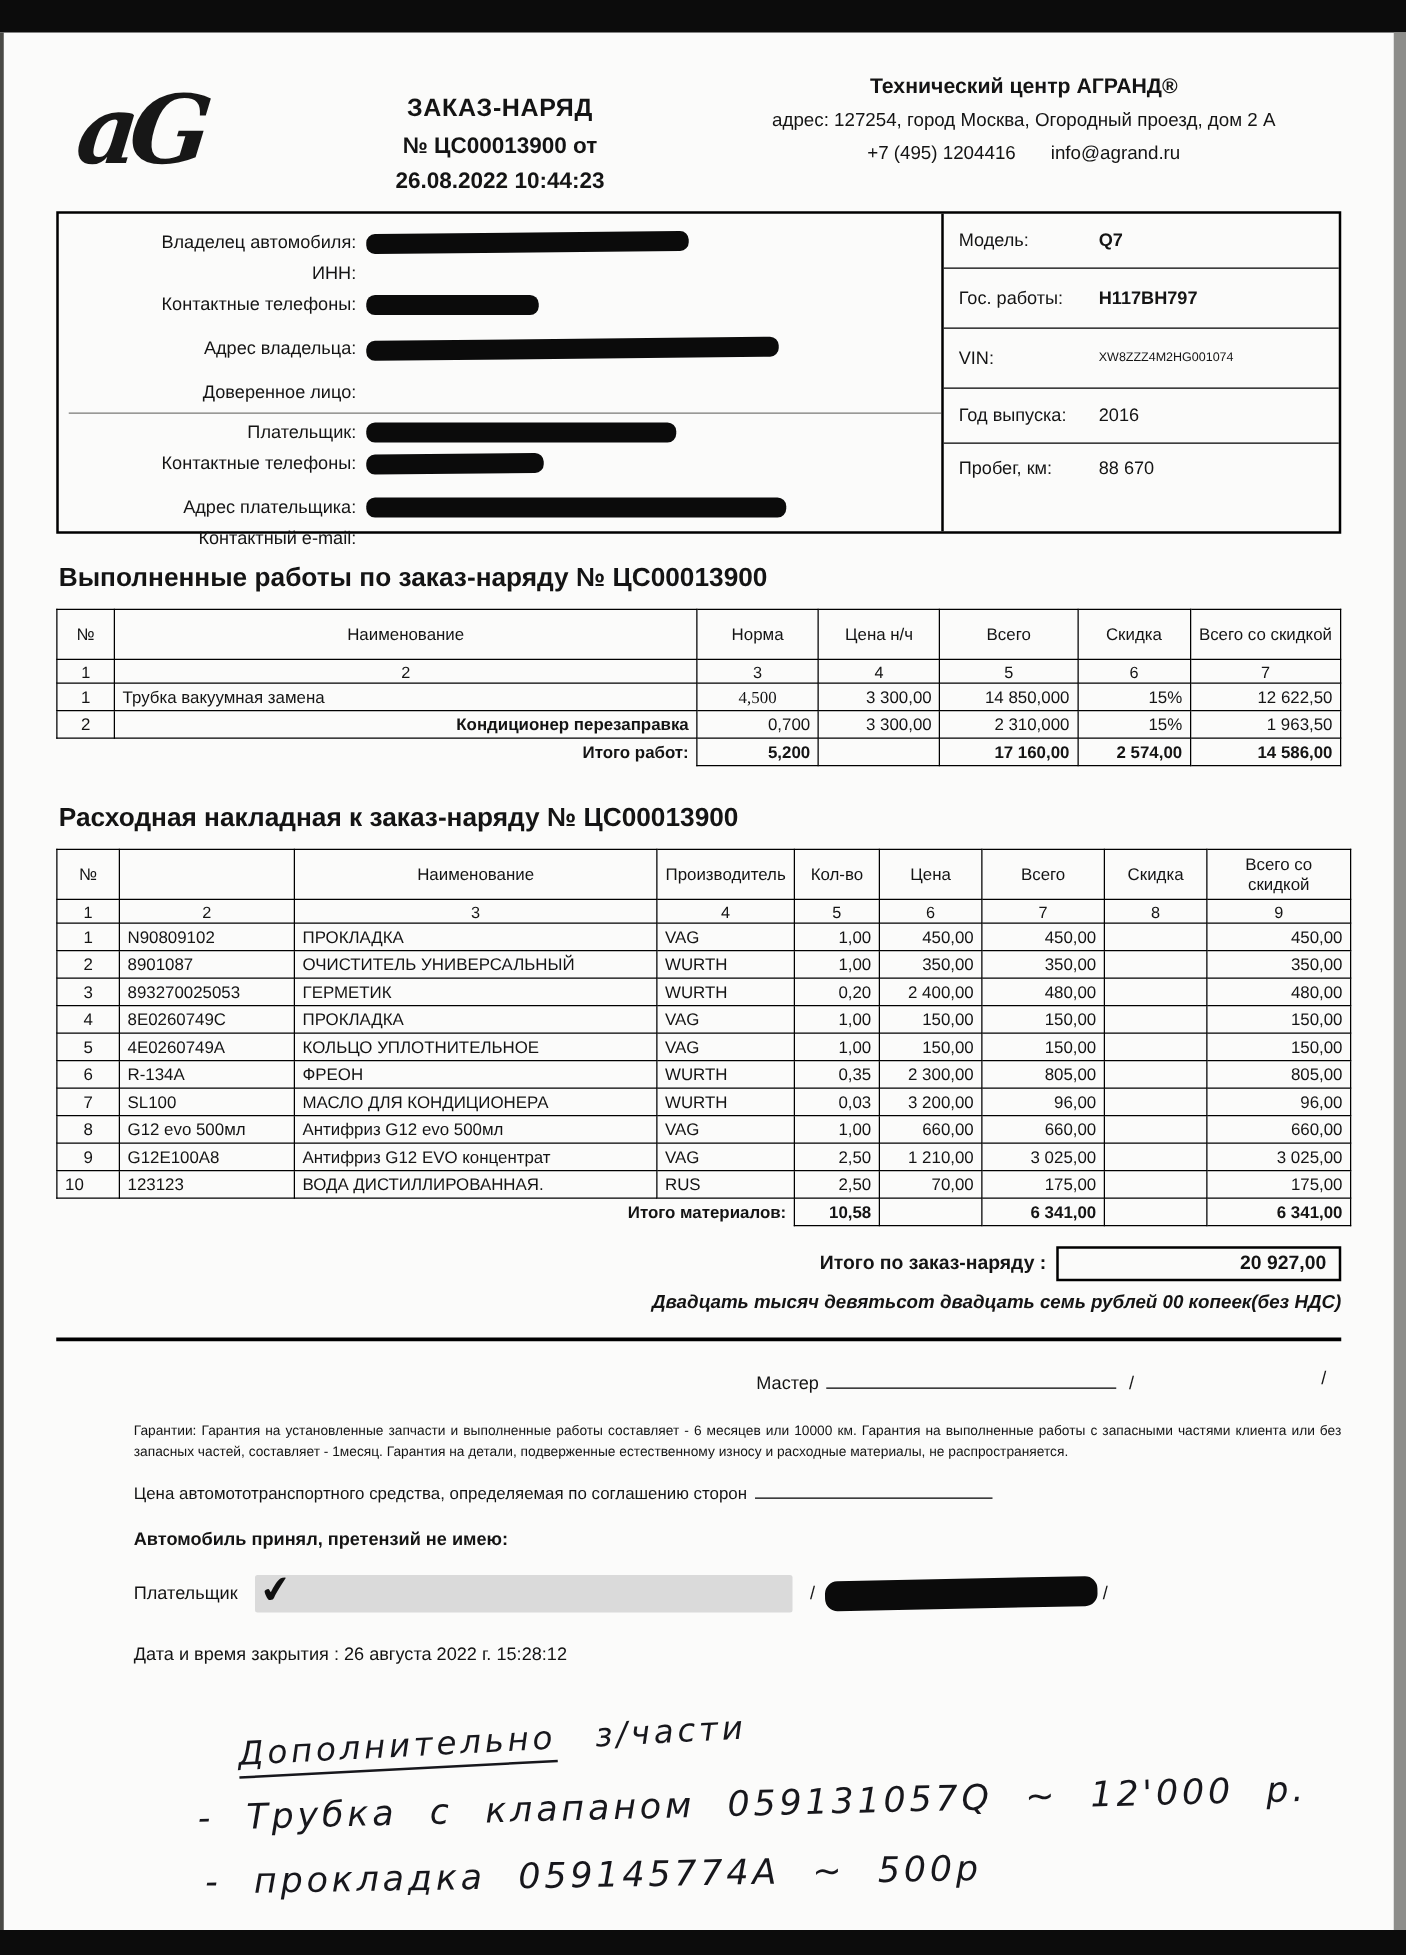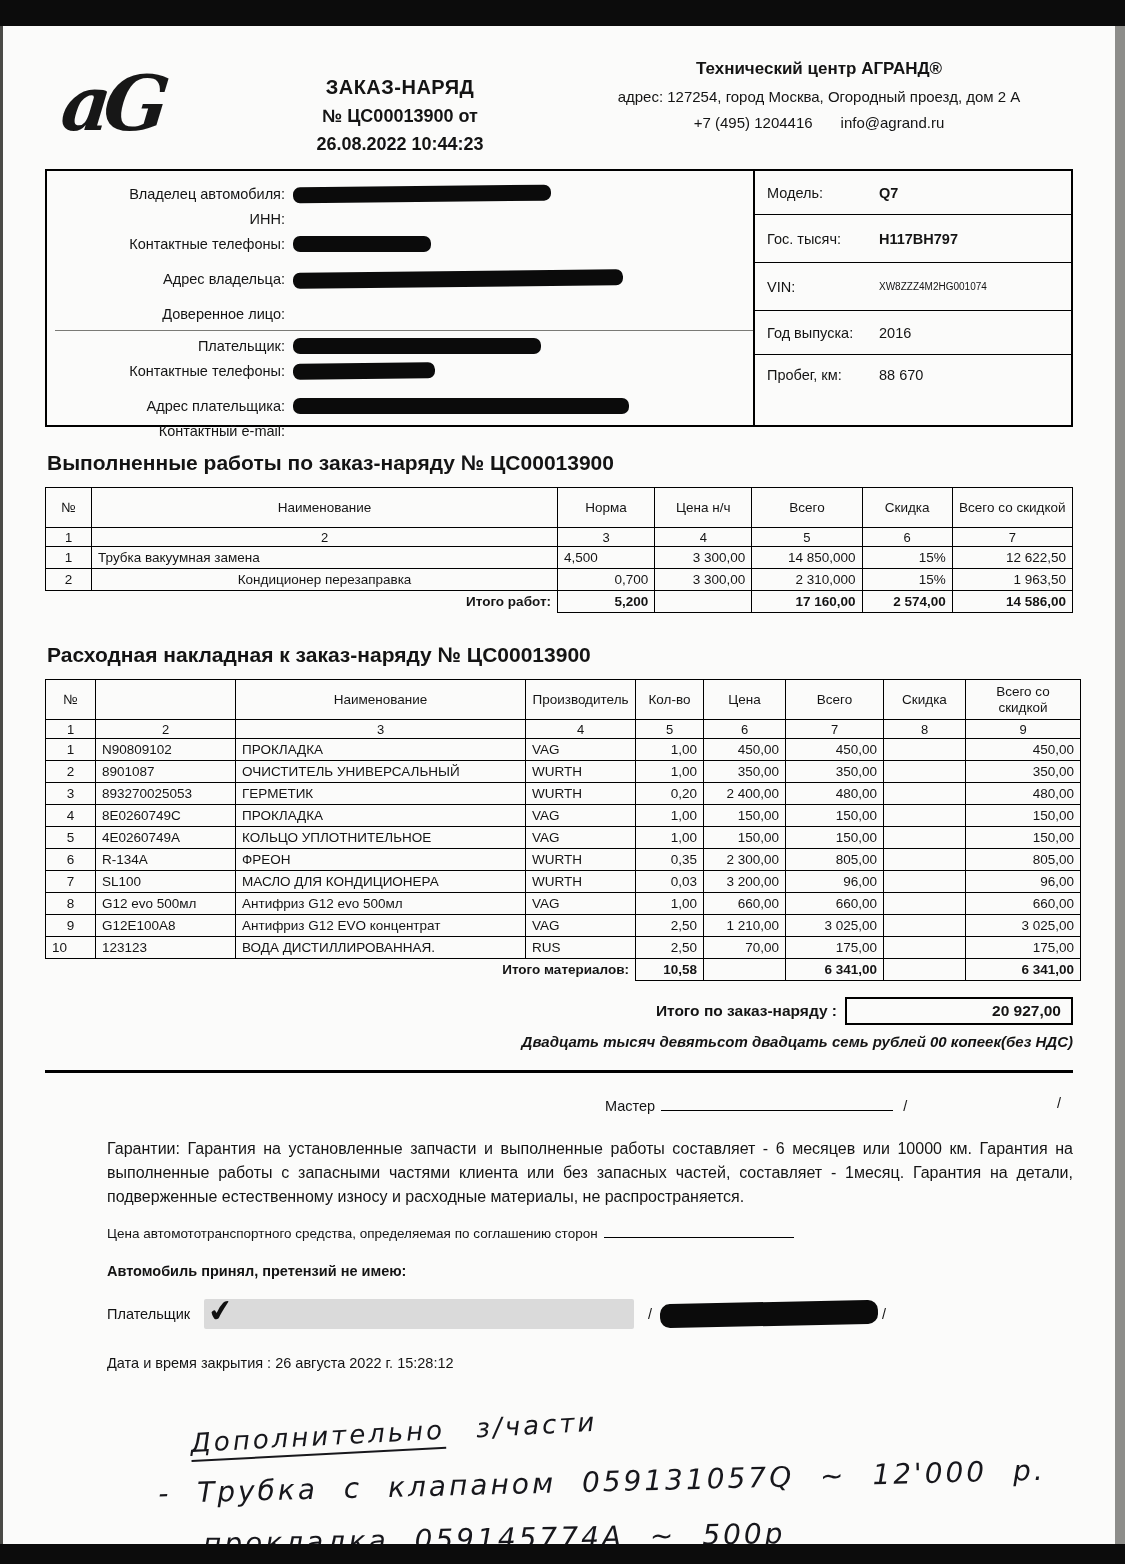--- a/index.html
+++ b/index.html
@@ -54,21 +54,21 @@
   .grand-total-box { width:228px; border:2px solid #000; padding:3px 10px; text-align:right; font-weight:bold; font-size:15.5px; }
   .in-words { text-align:right; font-style:italic; font-weight:bold; font-size:15px; margin-top:8px; }
 
   .thick-line { border-top:3px solid #000; margin-top:20px; }
 
   .master-row { position:relative; margin-top:22px; height:26px; font-size:14.5px; }
   .master-inner { position:absolute; left:560px; top:0; }
   .uline { display:inline-block; width:232px; border-bottom:1.5px solid #000; height:16px; margin:0 10px 0 6px; }
   .slash-right { position:absolute; right:12px; top:0; }
 
-  .warranty { margin:16px 0 0 62px; font-size:16px; line-height:1.5; text-align:justify; }
+  .warranty { margin:16px 0 0 62px; font-size:11px; line-height:1.5; text-align:justify; }
   .price-agree { margin:16px 0 0 62px; font-size:13.5px; }
   .uline2 { display:inline-block; width:190px; border-bottom:1.5px solid #000; height:13px; margin-left:6px; }
   .accept-title { margin:22px 0 0 62px; font-size:14.5px; font-weight:bold; }
 
   .payer-row { display:flex; align-items:center; margin:20px 0 0 62px; font-size:14.5px; }
   .sig-zone { position:relative; width:430px; height:30px; background:#dadada; margin-left:14px; border-radius:2px; }
   .check { position:absolute; left:4px; top:-6px; font-size:30px; color:#101010; transform:rotate(-8deg); }
   .sig-slash { margin:0 4px 0 14px; }
   .sig-redact { display:inline-block; width:218px; height:24px; background:#0b0b0b; border-radius:10px; transform:rotate(-1.2deg); margin:0 4px; }
 
@@ -144,21 +144,21 @@
           <span class="ilabel">Контактный e-mail:</span>
         </div>
       </div>
 
       <div class="info-right">
         <div class="vrow" style="height:44px">
           <span class="vlabel" style="font-weight:normal">Модель:</span>
           <span class="vvalue">Q7</span>
         </div>
         <div class="vrow" style="height:48px">
-          <span class="vlabel">Гос. тысяч:</span>
+          <span class="vlabel">Гос. работы:</span>
           <span class="vvalue">Н117ВН797</span>
         </div>
         <div class="vrow" style="height:48px">
           <span class="vlabel">VIN:</span>
           <span style="font-size:10px">XW8ZZZ4M2HG001074</span>
         </div>
         <div class="vrow" style="height:44px">
           <span class="vlabel">Год выпуска:</span>
           <span>2016</span>
         </div>
@@ -197,29 +197,29 @@
           <td>4</td>
           <td>5</td>
           <td>6</td>
           <td>7</td>
         </tr>
       </thead>
       <tbody>
           <tr>
             <td style="text-align: center;">1</td>
             <td style="text-align: left;">Трубка вакуумная замена</td>
-            <td style="text-align: left;">4,500</td>
+            <td style="text-align: center; font-family: Liberation Serif, serif;">4,500</td>
             <td style="text-align: right;">3 300,00</td>
             <td style="text-align: right;">14 850,000</td>
             <td style="text-align: right;">15%</td>
             <td style="text-align: right;">12 622,50</td>
           </tr>
           <tr>
             <td style="text-align: center;">2</td>
-            <td style="text-align: center;">Кондиционер перезаправка</td>
+            <td style="text-align: right; font-weight: bold;">Кондиционер перезаправка</td>
             <td style="text-align: right;">0,700</td>
             <td style="text-align: right;">3 300,00</td>
             <td style="text-align: right;">2 310,000</td>
             <td style="text-align: right;">15%</td>
             <td style="text-align: right;">1 963,50</td>
           </tr>
         </tbody>
       <tbody>
         <tr class="totalrow">
           <td class="plain" colspan="2">Итого работ:</td>

